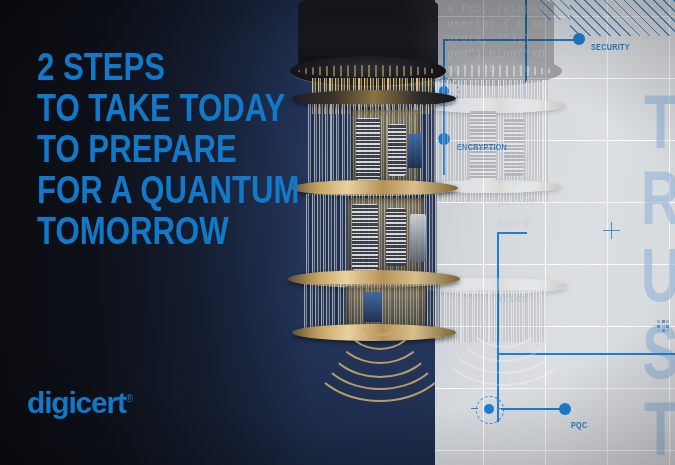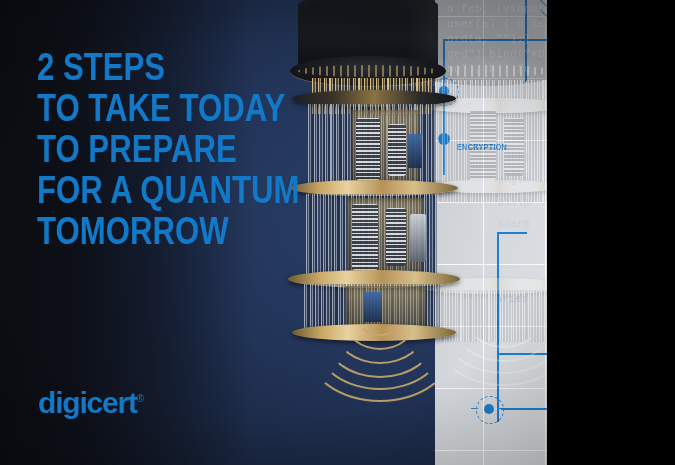--- a/index.html
+++ b/index.html
@@ -1,18 +1,18 @@
 <!DOCTYPE html>
 <html><head>
 <meta charset="utf-8">
 <style>
   html,body{margin:0;padding:0;background:#000;}
   body{width:675px;height:465px;overflow:hidden;font-family:"Liberation Sans",sans-serif;}
 
-  #poster{position:relative;width:547px;height:465px;overflow:hidden;
+  #poster{position:relative;width:675px;height:465px;overflow:hidden;
           background:#0e1118;}
 
   
   .bg-base{position:absolute;inset:0;
     background:
       radial-gradient(130% 110% at 74% 46%, #2b3f68 0%, #223458 32%, #1a2843 52%, #131c2e 72%, #0d1119 100%);
   }
   .bg-left-fade{position:absolute;left:0;top:0;width:46%;height:100%;
     background:linear-gradient(90deg,#0b0d12 0%,#0d1018 30%,rgba(15,20,32,0.72) 62%,rgba(18,26,44,0) 100%);}
   .bg-vignette{position:absolute;inset:0;
@@ -130,21 +130,21 @@
   .codeblock.c3{color:rgba(120,140,175,0.30);}
 
   
   .headline{position:absolute;left:37px;top:47px;
     font-family:"Liberation Sans",sans-serif;font-weight:bold;
     font-size:38px;line-height:41px;letter-spacing:0px;
     color:#1278c8;transform:scaleX(.82);transform-origin:left top;
     text-transform:uppercase;}
   .headline div{white-space:nowrap;}
 
-  .logo{position:absolute;left:38px;top:386px;
+  .logo{position:absolute;left:27px;top:386px;
     font-family:"Liberation Sans",sans-serif;font-weight:bold;
     font-size:30px;letter-spacing:-1.2px;color:#1278c8;}
   .logo .reg{font-size:10px;vertical-align:super;font-weight:normal;}
 </style>
 </head>
 <body>
 
 <div id="poster">
 
   <div class="bg-base"></div>

